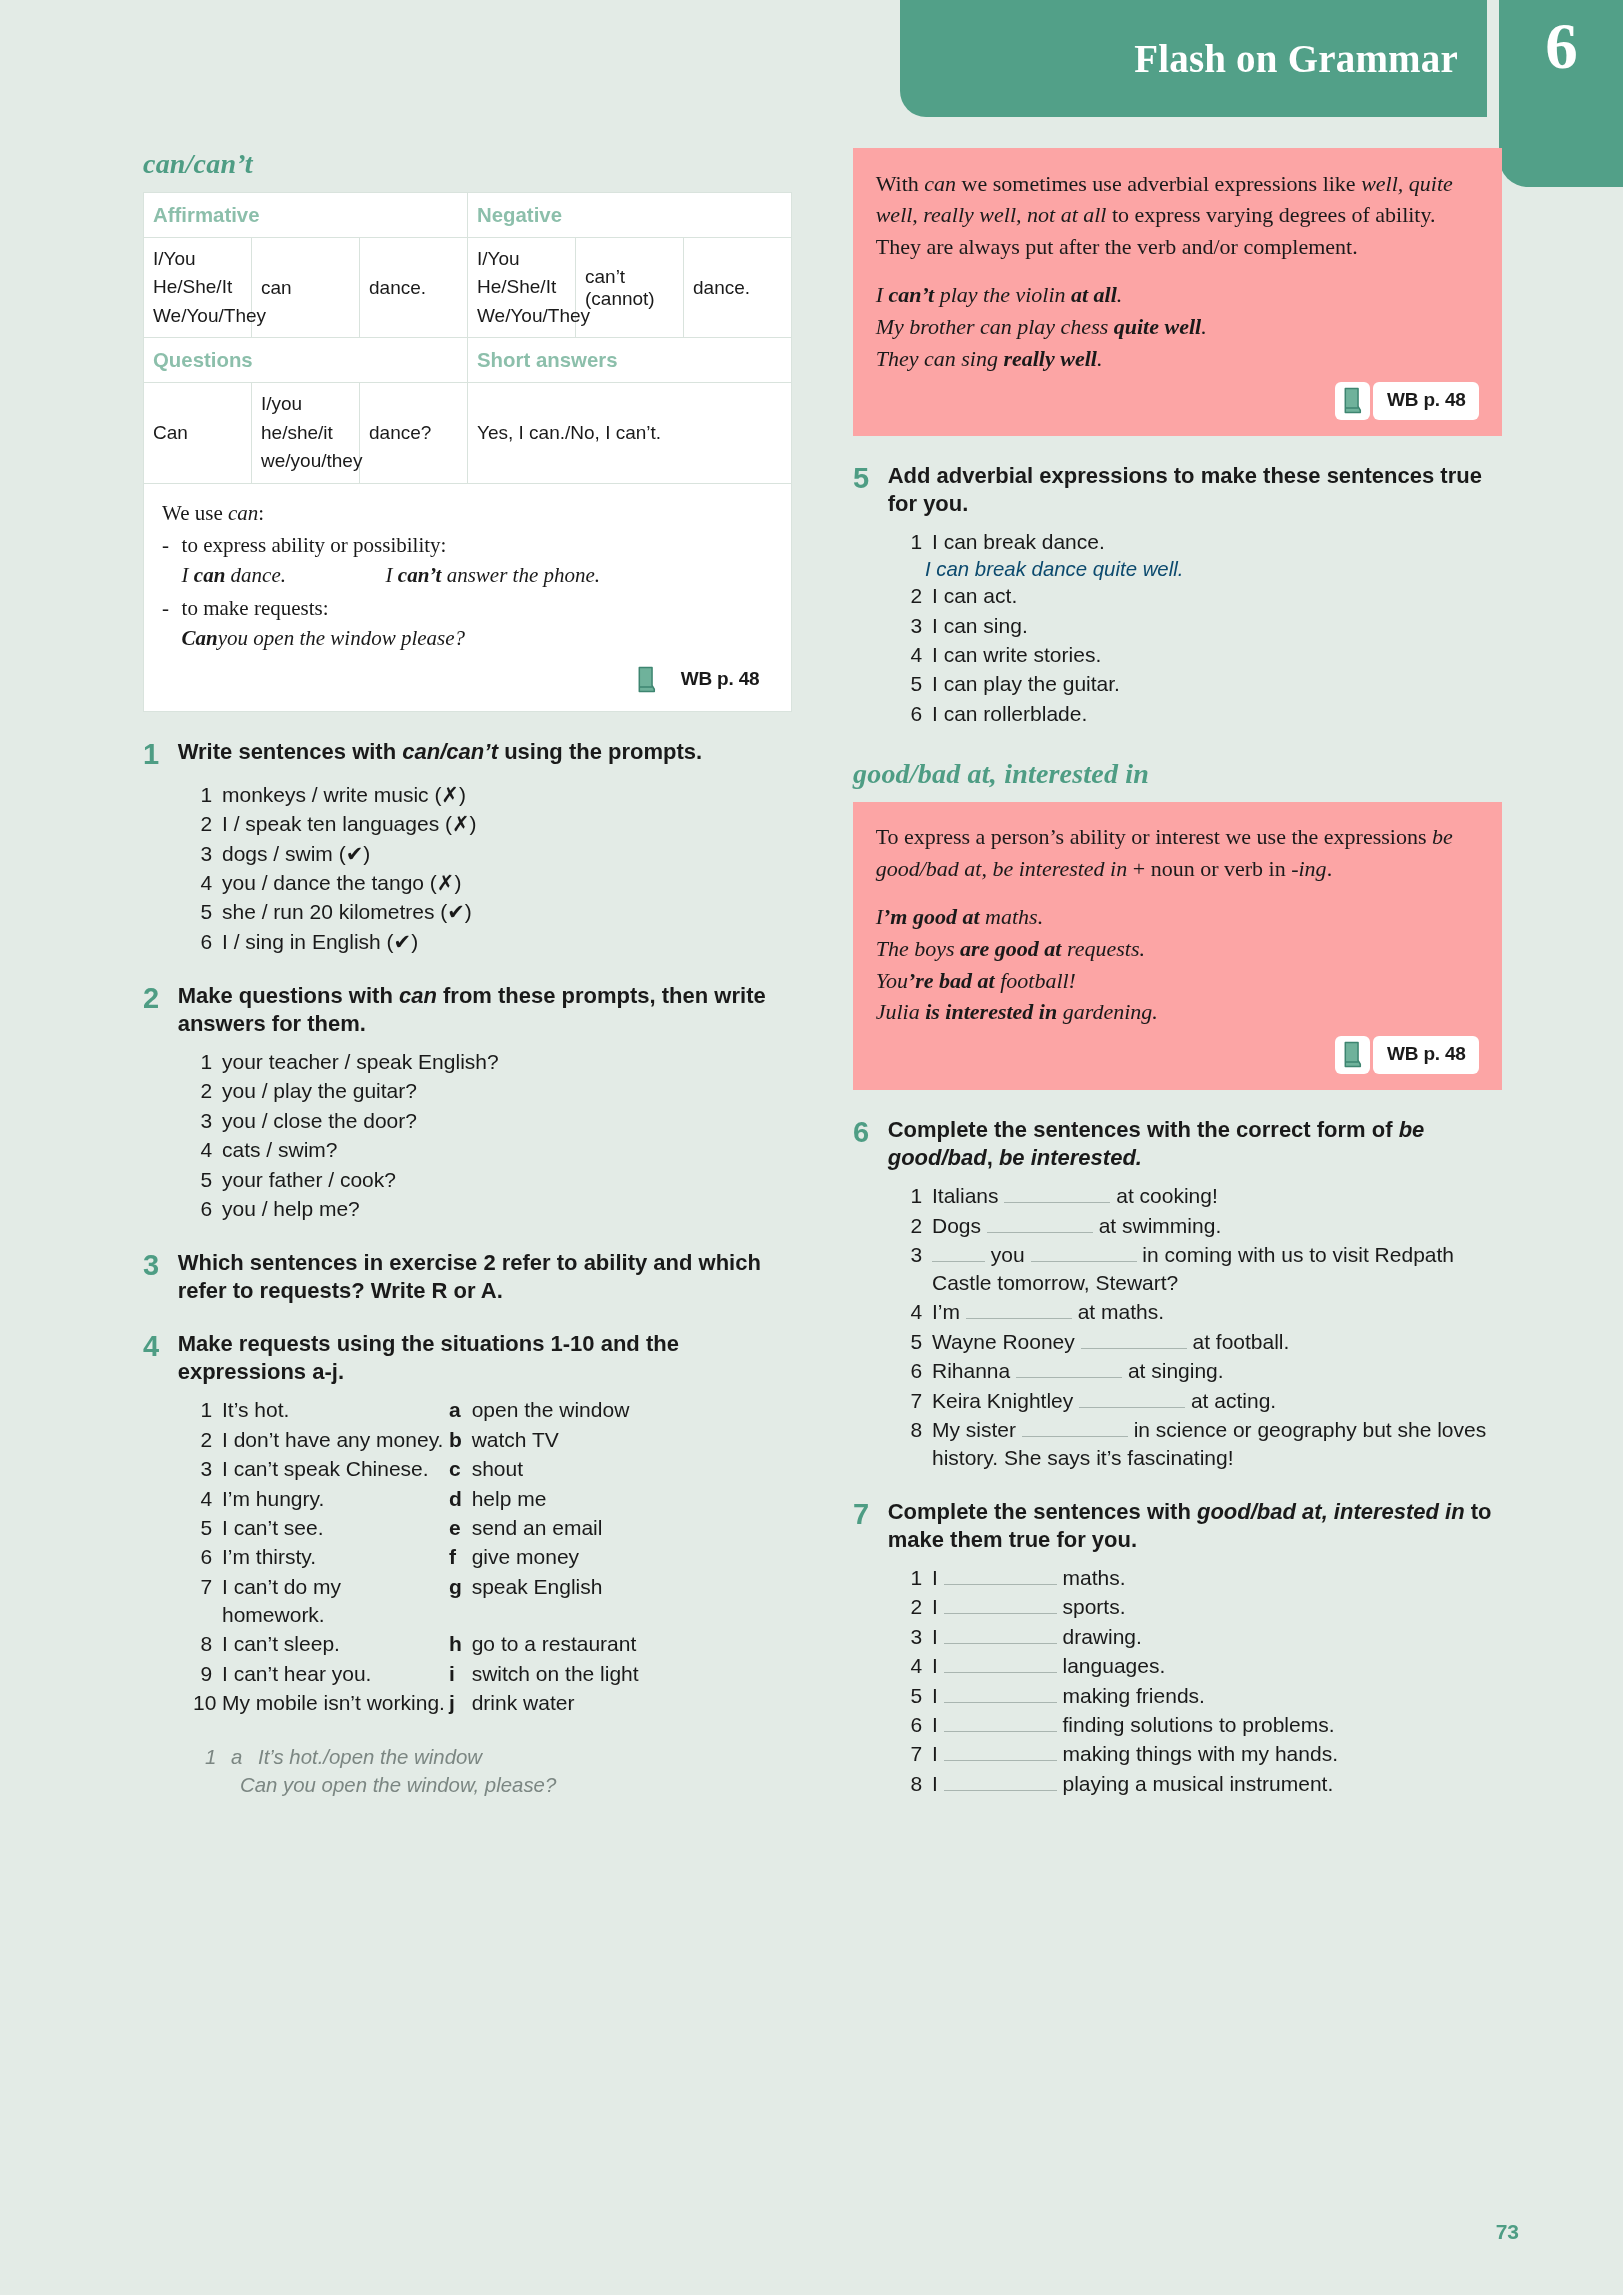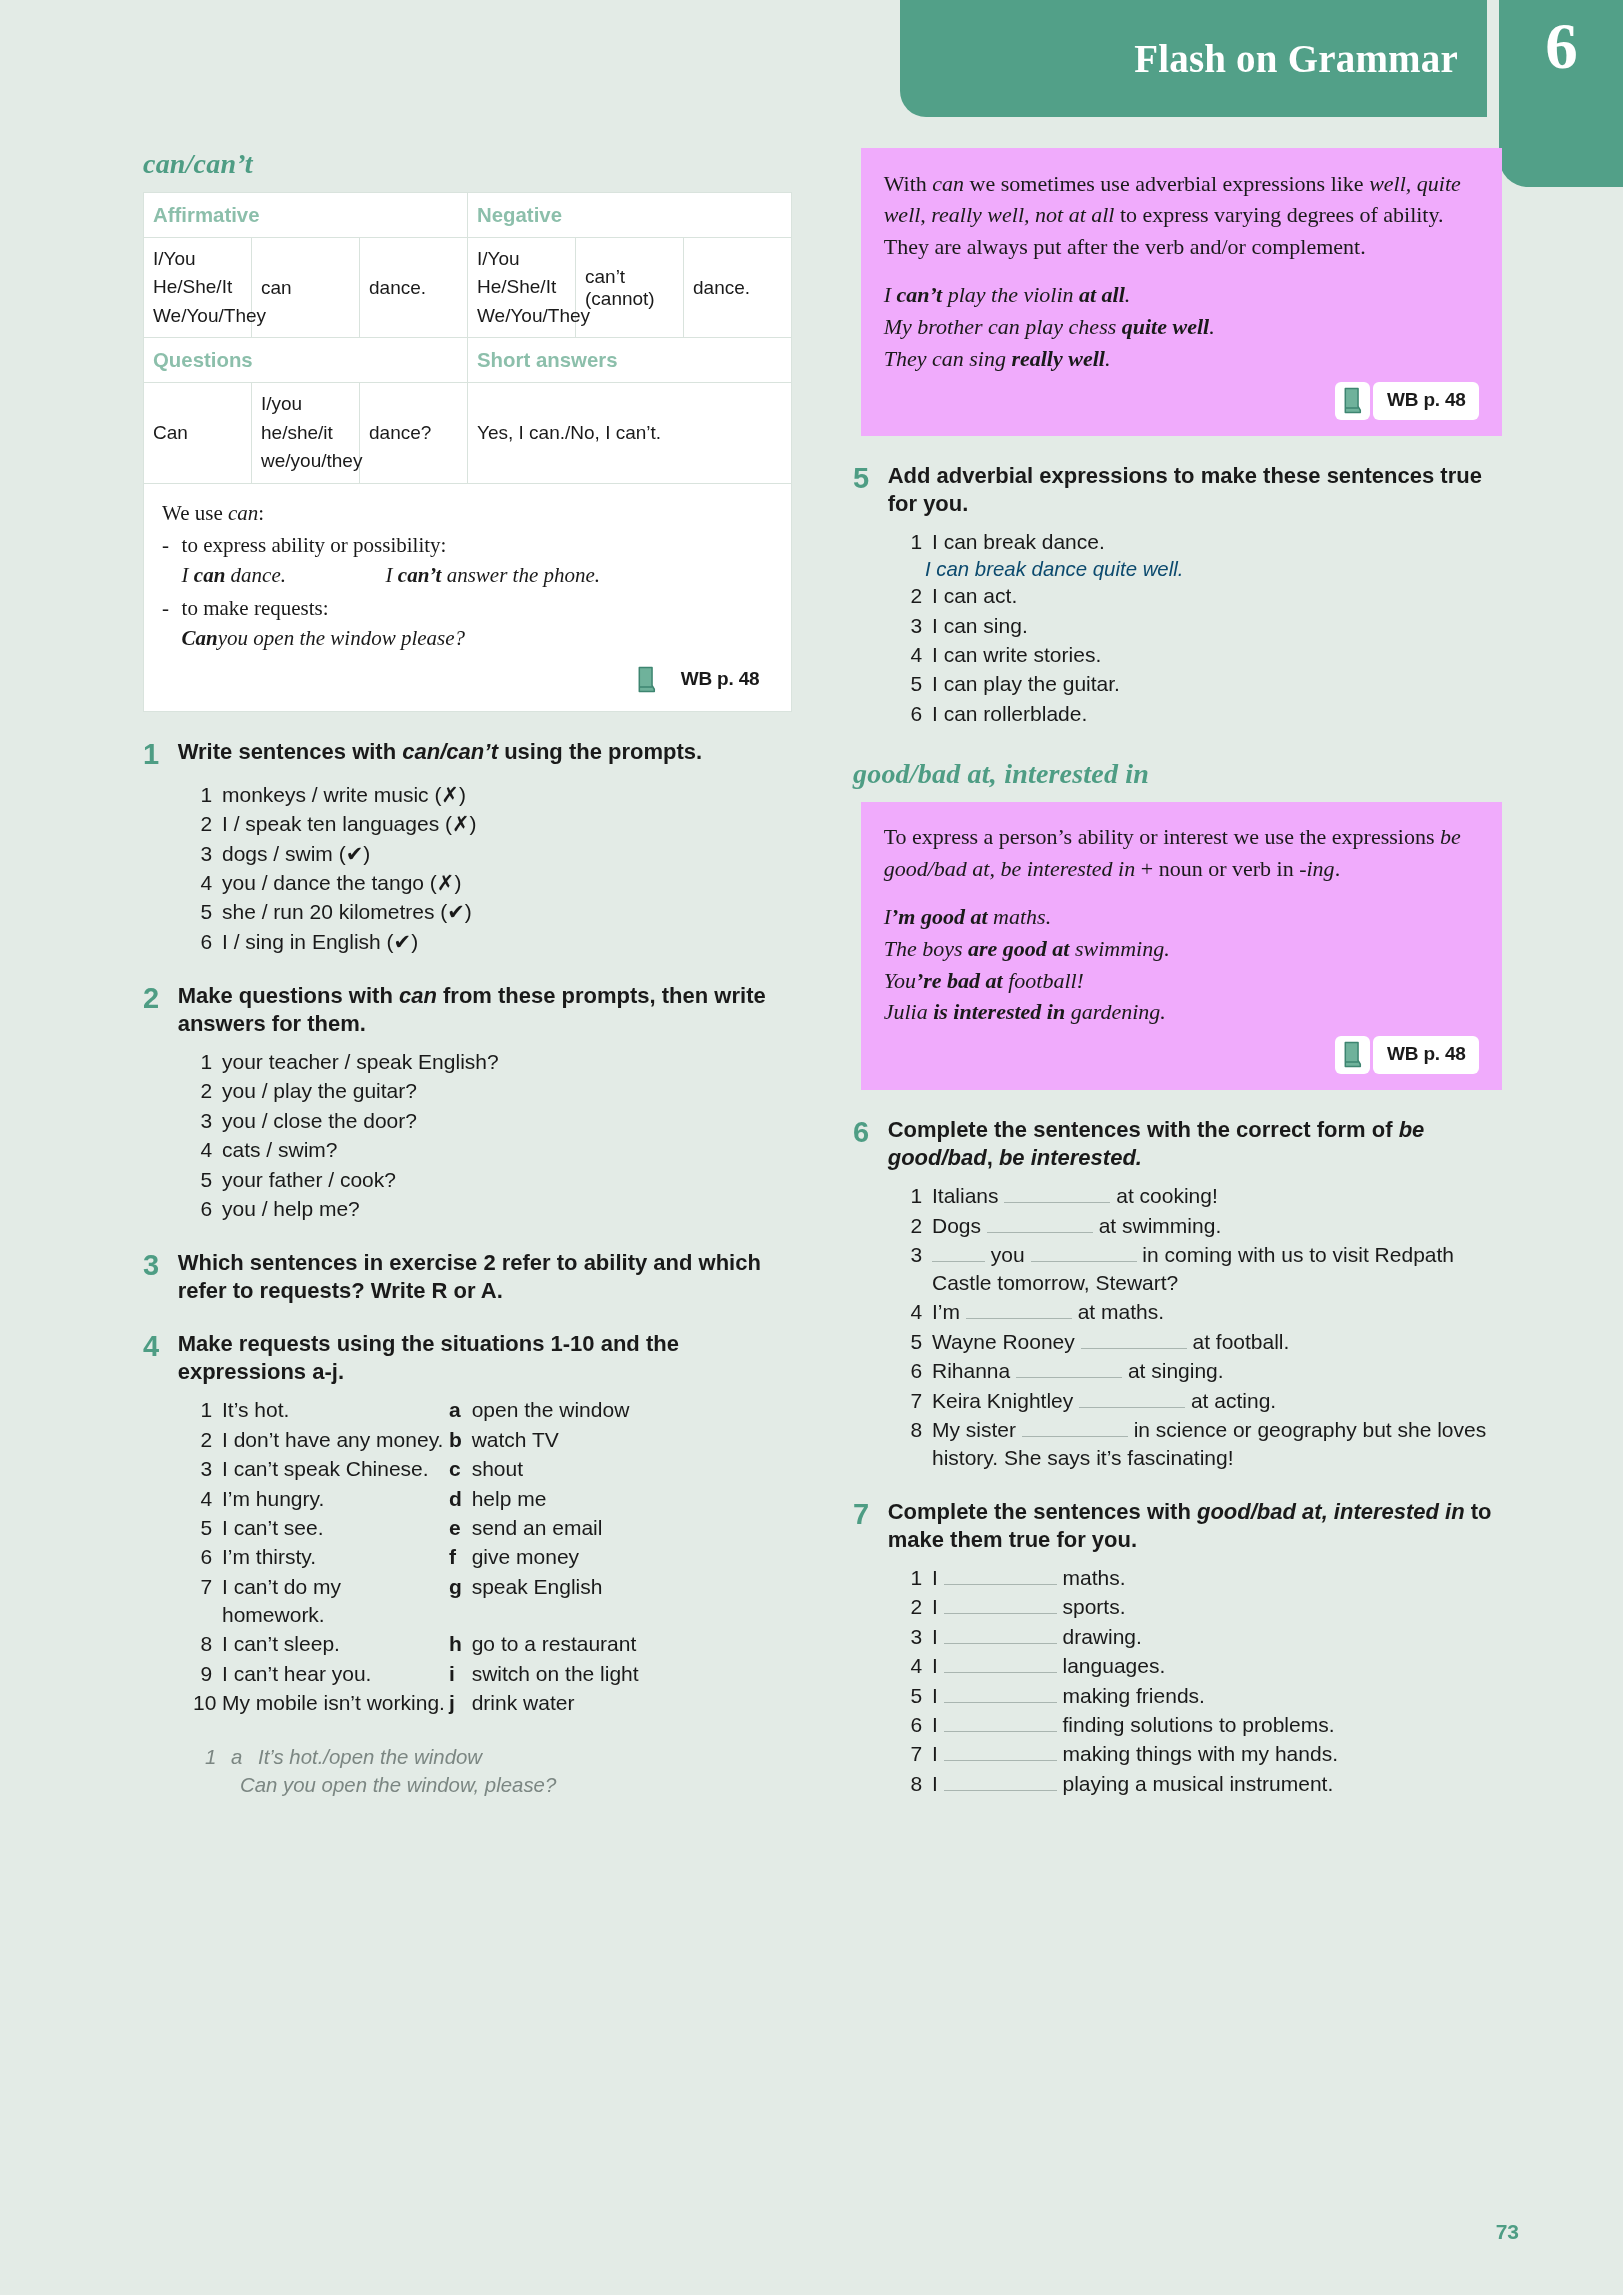--- a/index.html
+++ b/index.html
@@ -121,26 +121,25 @@
     display: flex; align-items: center;
   }
   .wb-label {
     font-size: 19px; font-weight: bold;
     font-family: "Liberation Sans", sans-serif;
     letter-spacing: -0.2px;
   }
 
   
   .info-box {
-    background: #f0abfc;
+    background: #fca5a5;
     padding: 19.6px 22.7px 16.6px 22.7px;
     font-family: "Liberation Serif", serif;
     font-size: 22px;
     line-height: 1.44;
-    margin-left: 8px;
   }
   .info-box .para { margin-bottom: 16.6px; }
   .info-box .exline { font-style: italic; }
 
   
   .exercise { margin-top: 26px; }
   .ex-head {
     display: flex; gap: 12px; align-items: flex-start;
   }
   .ex-num {
@@ -507,21 +506,21 @@
           <span class="n">6</span>
           <span class="t">I can rollerblade.</span>
         </div>
     </div>
   </div>
 
   <div class="section-title" style="margin-top:30px">good/bad at, interested in</div>
   <div class="info-box">
     <div class="para"><span>To express a person’s ability or interest we use the expressions </span><i>be good/bad at, be interested in</i><span> + noun or verb in </span><i>-ing</i><span>.</span></div>
     <div class="exline"><span>I</span><b>’m good at</b><span> maths.</span></div>
-    <div class="exline"><span>The boys </span><b>are good at</b><span> swimming.</span></div>
+    <div class="exline"><span>The boys </span><b>are good at</b><span> requests.</span></div>
     <div class="exline"><span>You</span><b>’re bad at</b><span> football!</span></div>
     <div class="exline"><span>Julia </span><b>is interested in</b><span> gardening.</span></div>
     <div class="wb-wrap">
       <div class="wb-badge">
         <div class="wb-icon-box">
           <svg width="19.6" height="27" viewBox="0 0 26 36" aria-hidden="true">
             <path d="M3 2 L20 2 L20 26 L23 31 L23 34 L3 34 Z" fill="#6fb29b" stroke="#3d8570" stroke-width="2" stroke-linejoin="round"></path>
             <path d="M3 28 L20 28" stroke="#3d8570" stroke-width="2"></path>
           </svg>
         </div>

